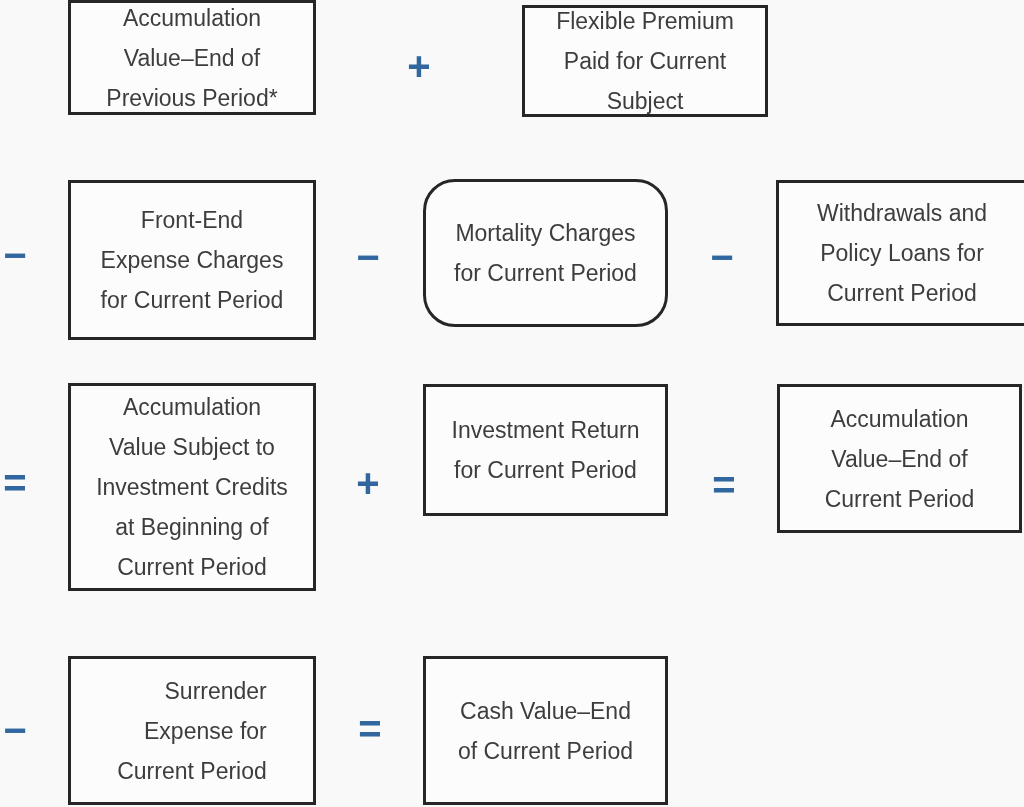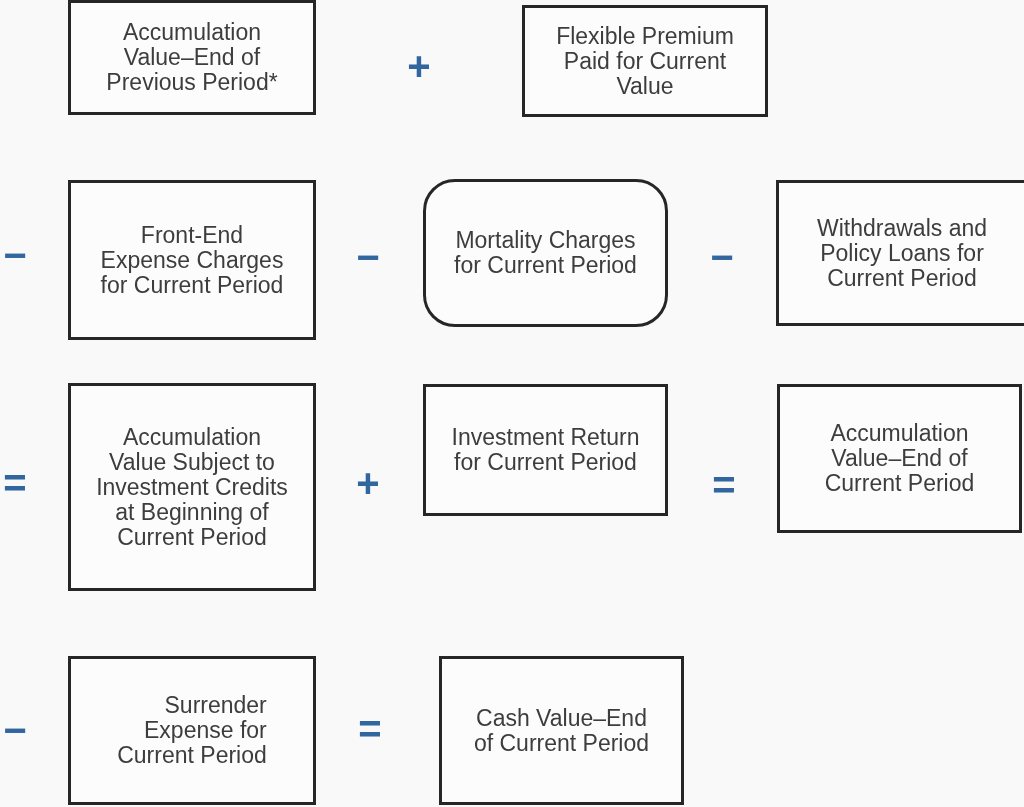--- a/index.html
+++ b/index.html
@@ -15,21 +15,21 @@
     overflow: hidden;
     font-family: "Liberation Sans", sans-serif;
   }
   .box {
     position: absolute;
     box-sizing: border-box;
     background: #FCFCFC;
     border: 3px solid #262626;
     color: #3D3D3D;
     font-size: 23px;
-    line-height: 25px;
+    line-height: 40px;
     text-align: center;
     white-space: pre-line;
     display: flex;
     align-items: center;
     justify-content: center;
     padding: 4px 8px;
   }
   .op {
     position: absolute;
     transform: translate(-50%, -50%);
@@ -53,34 +53,34 @@
   .op-e3a { left: 15px;  top: 483px; }
   .box-f  { left: 68px;  top: 383px; width: 248px; height: 208px; }
   .op-p3  { left: 368px; top: 483px; }
   .box-g  { left: 423px; top: 384px; width: 245px; height: 132px; }
   .op-e3b { left: 724px; top: 485px; }
   .box-h  { left: 777px; top: 384px; width: 245px; height: 149px; }
   
   .op-m4  { left: 15px;  top: 730px; }
   .box-i  { left: 68px;  top: 656px; width: 248px; height: 149px; text-align: right; }
   .op-e4  { left: 370px; top: 729px; }
-  .box-j  { left: 423px; top: 656px; width: 245px; height: 149px; margin-left: 16px; }
+  .box-j  { left: 423px; top: 656px; width: 245px; height: 149px; }
 </style>
 </head>
 <body>
 
 <div class="canvas">
 
   <div class="box box-a">Accumulation
 Value–End of
 Previous Period*</div>
   <span class="op op-p1">+</span>
   <div class="box box-b">Flexible Premium
 Paid for Current
-Value</div>
+Subject</div>
 
   <span class="op op-m2a">−</span>
   <div class="box box-c">Front-End
 Expense Charges
 for Current Period</div>
   <span class="op op-m2b">−</span>
   <div class="box box-d">Mortality Charges
 for Current Period</div>
   <span class="op op-m2c">−</span>
   <div class="box box-e">Withdrawals and

